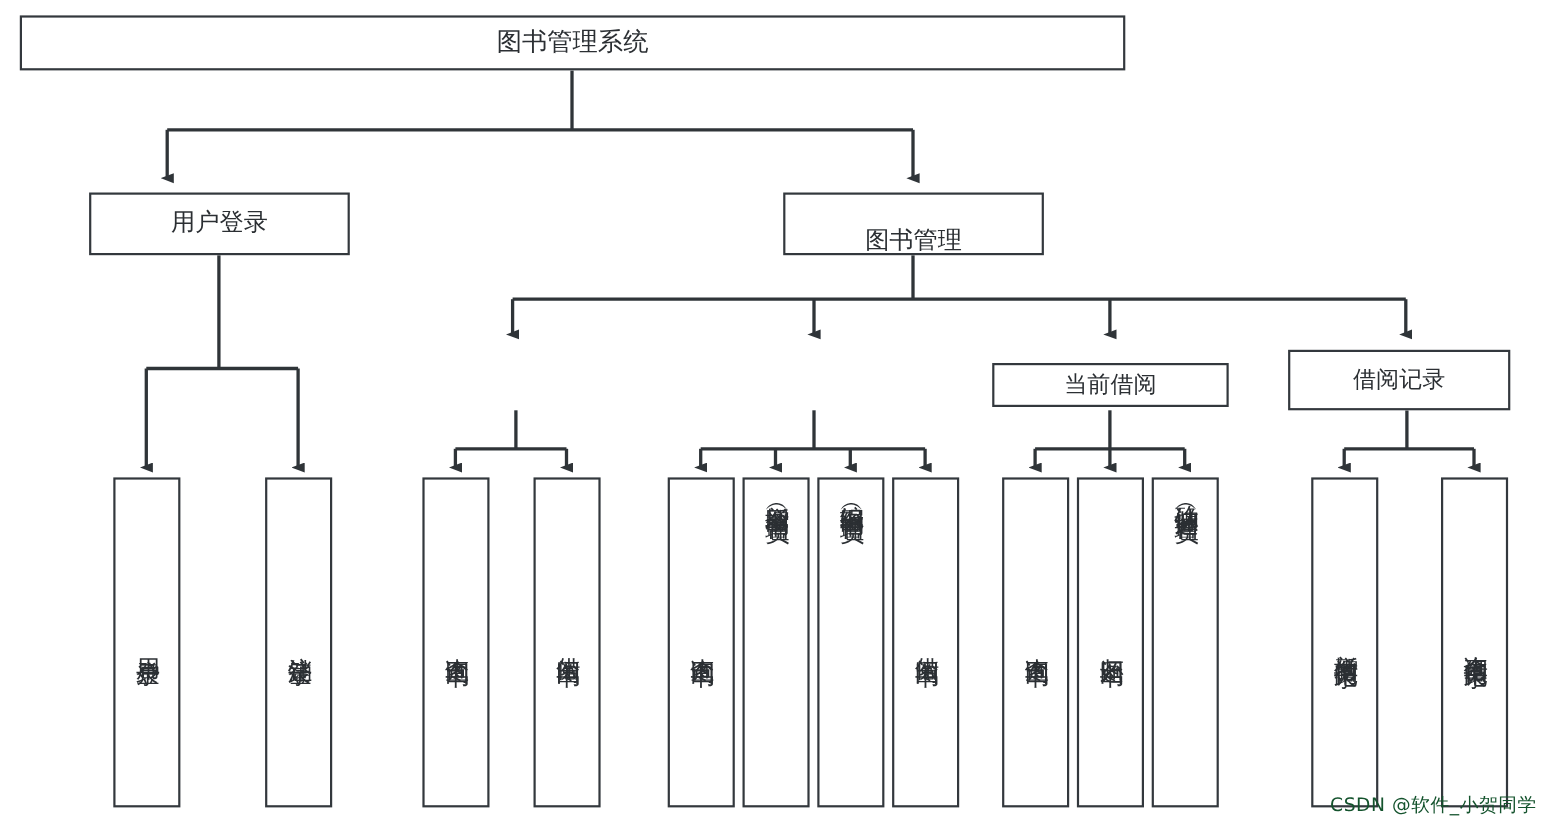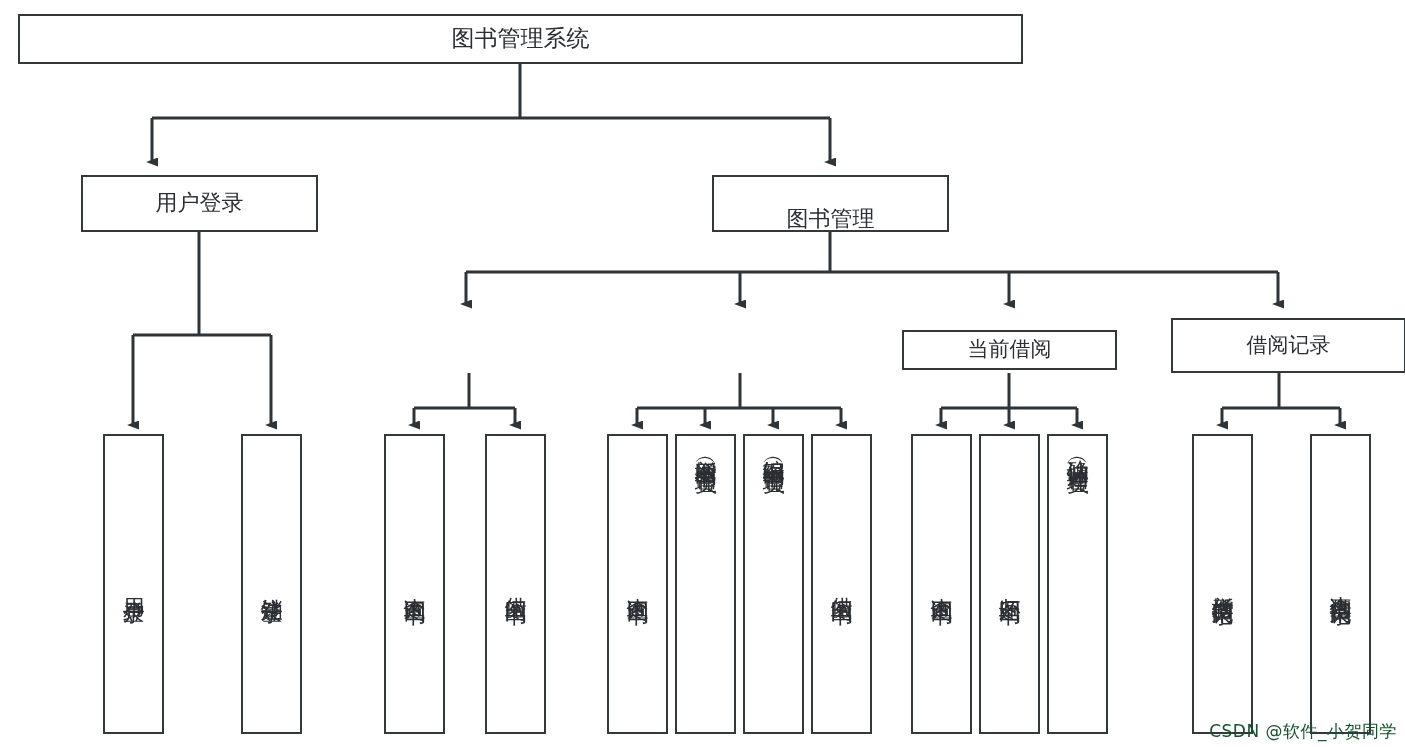--- a/index.html
+++ b/index.html
@@ -135,21 +135,21 @@
   <div class="node lvl1" style="left:81px; top:175px; width:237px; height:57px;">
     <span class="node-label">用户登录</span>
   </div>
   <div class="node lvl1" style="left:712px; top:175px; width:237px; height:57px;align-items:flex-end;">
     <span class="node-label">图书管理</span>
   </div>
 
   <div class="node lvl2" style="left:902px; top:318px; width:215px; height:40px;margin-top:12px;">
     <span class="node-label">当前借阅</span>
   </div>
-  <div class="node lvl2" style="left:1171px; top:318px; width:235px; height:55px;">
+  <div class="node lvl2" style="left:1171px; top:318px; width:202px; height:55px;">
     <span class="node-label">借阅记录</span>
   </div>
 
   <div class="node leaf" style="left:103px; top:434px; width:61px; height:300px;">
     <span class="node-label">用户登录</span>
   </div>
   <div class="node leaf" style="left:241px; top:434px; width:61px; height:300px;">
     <span class="node-label">注销登录</span>
   </div>
 

